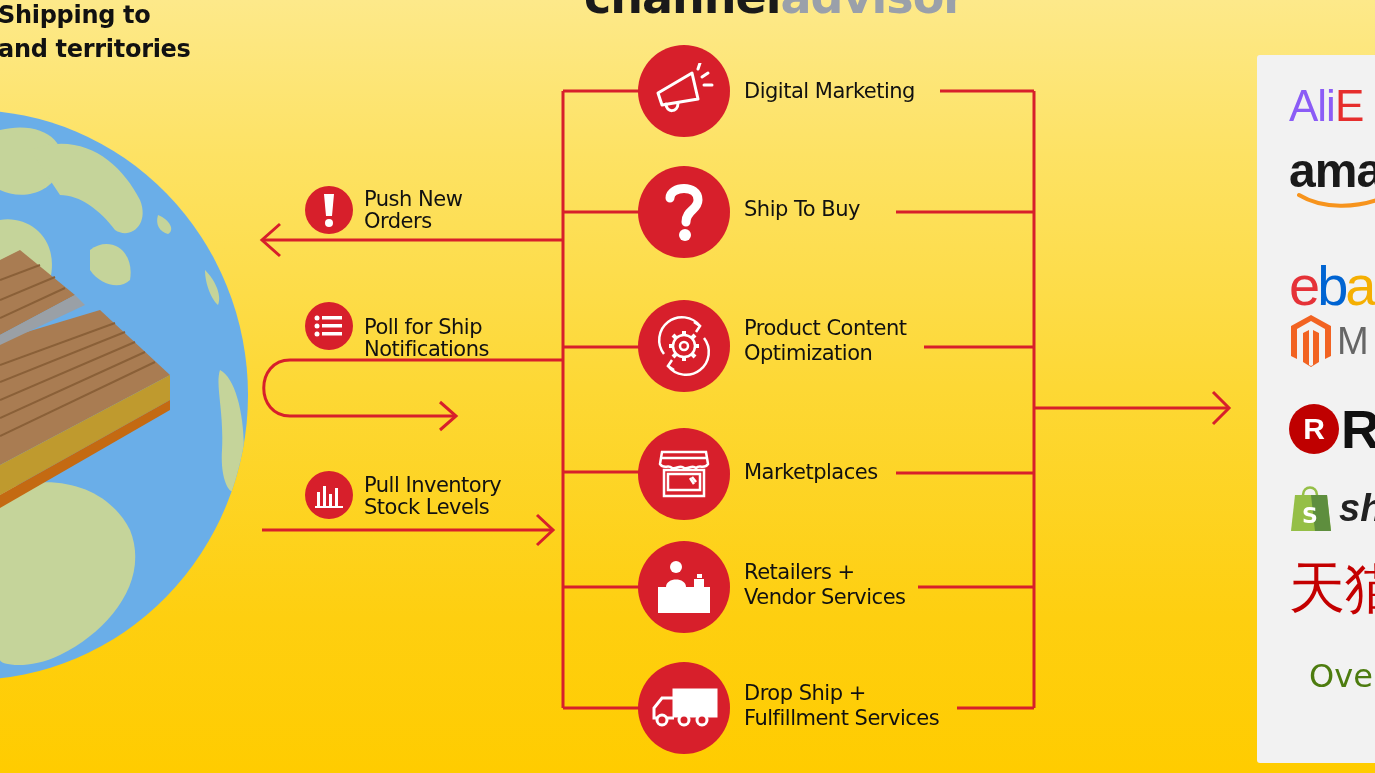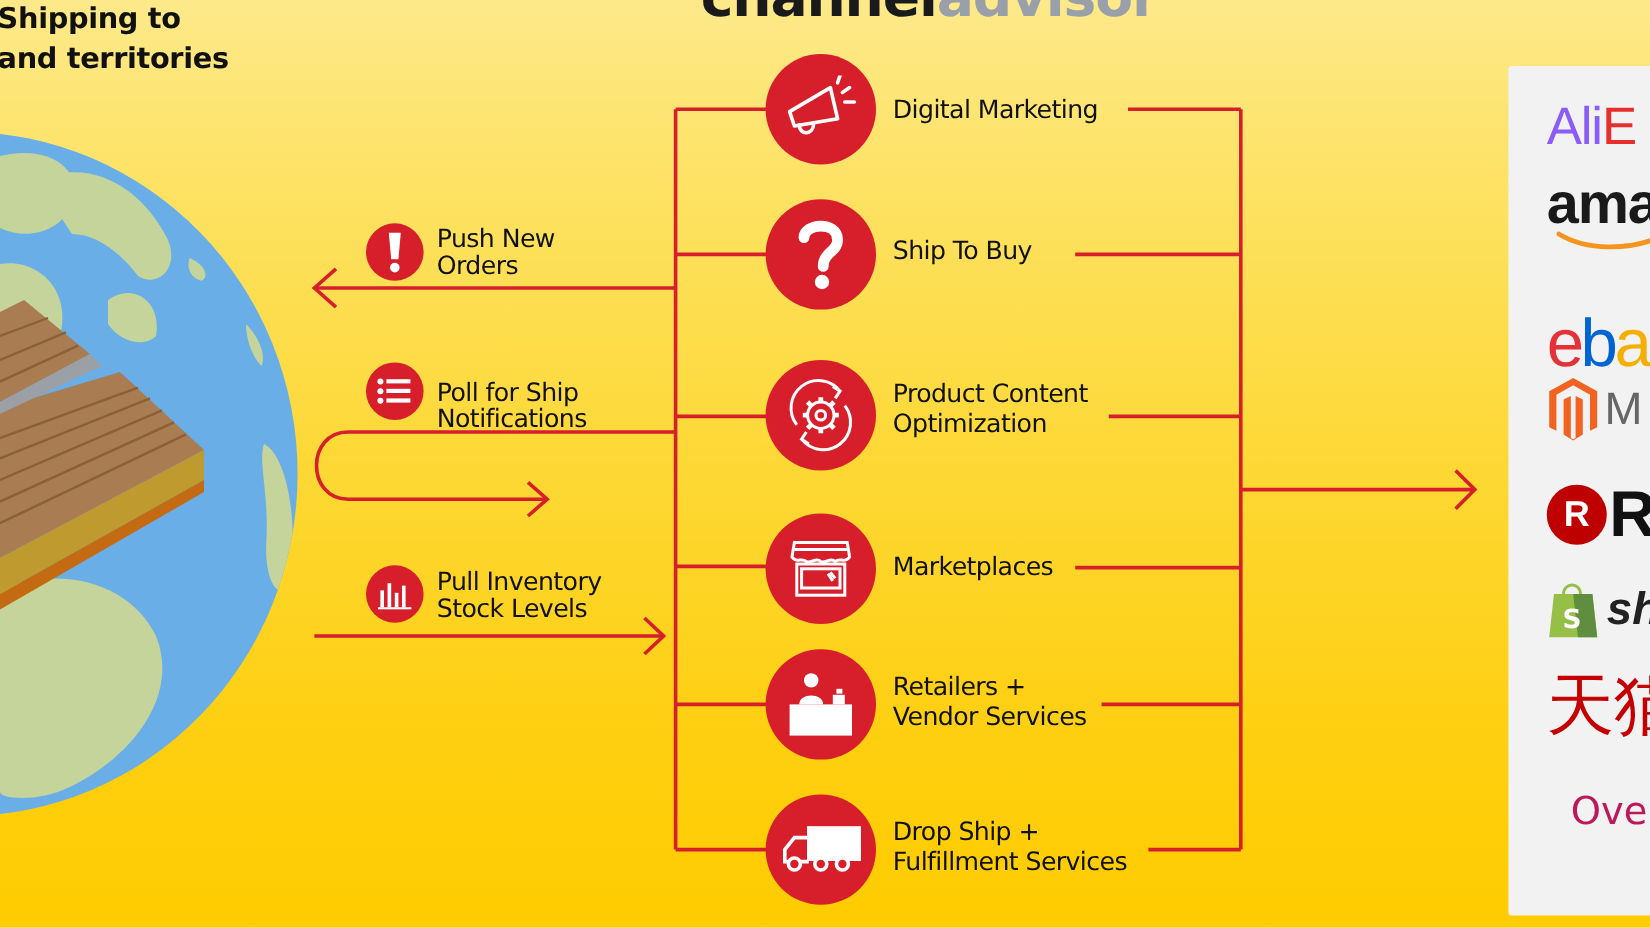--- a/index.html
+++ b/index.html
@@ -259,16 +259,16 @@
       <path d="M14,12 C14,2 28,2 28,12" fill="none" stroke="#95bf47" stroke-width="2.5"></path>
       <path d="M6,12 L38,12 L42,48 L2,48 Z" fill="#95bf47"></path>
       <path d="M22,12 L38,12 L42,48 L26,48 Z" fill="#5e8e3e"></path>
       <text x="13" y="40" fill="#fff" font-size="22" font-weight="bold" font-family="DejaVu Sans, sans-serif">S</text>
     </svg>
     <span style="font-size:38px; font-weight:bold; font-style:italic; color:#222; font-family:'Liberation Sans', sans-serif; margin-left:6px;">sh</span>
   </div>
   <div class="plogo" style="top:496px; font-size:56px; color:#c40000; font-family:'DejaVu Sans', sans-serif;">
     <span>天猫</span>
   </div>
-  <div class="plogo" style="top:602px; left:52px; font-size:32px; color:#be185d; font-family:'DejaVu Sans', sans-serif;">
+  <div class="plogo" style="top:602px; left:52px; font-size:32px; color:#4d7c0f; font-family:'DejaVu Sans', sans-serif;">
     <span>Ove</span>
   </div>
 </div>
 
 </body></html>

